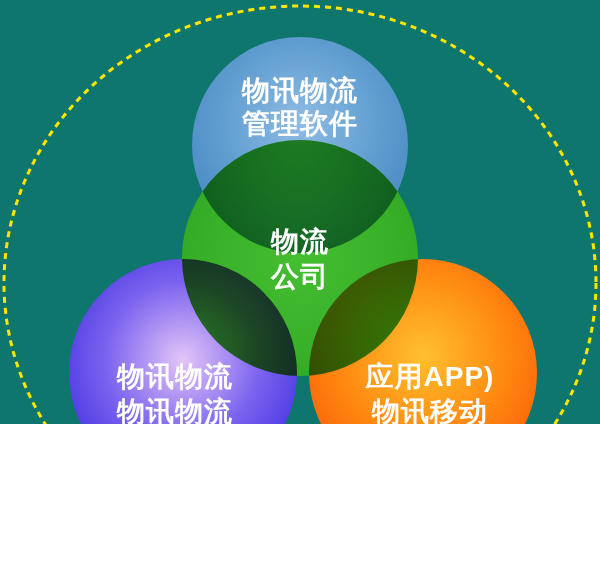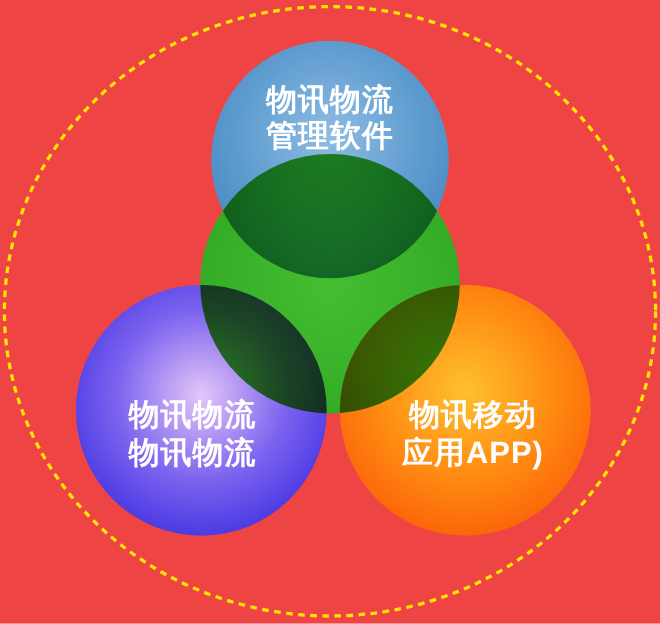--- a/index.html
+++ b/index.html
@@ -4,23 +4,23 @@
 <style>
   html, body {
     margin: 0;
     padding: 0;
     background: #ffffff;
     font-family: "Liberation Sans", "DejaVu Sans", sans-serif;
   }
   .stage {
     position: relative;
     width: 600px;
-    height: 567px;
+    height: 424px;
     overflow: hidden;
-    background: #ef4444;
+    background: #0f766e;
   }
   .ring-svg {
     position: absolute;
     left: 0;
     top: 0;
     width: 600px;
     height: 567px;
     z-index: 0;
   }
   .circles {
@@ -100,24 +100,28 @@
     <div class="circle center" style="--c-core: #45BE32; --c-mid: #38B028; --c-edge: #2FA420;"></div>
     <div class="circle left" style="--c-core: #E3C6F8; --c-mid: #7C63EF; --c-edge: #2C20DB;"></div>
     <div class="circle right" style="--c-core: #FFC02E; --c-mid: #FF8C12; --c-edge: #F94F04;"></div>
   </div>
 
   <div class="label label-top" style="color: rgb(255, 255, 255);">
     <div>物讯物流</div>
     <div>管理软件</div>
   </div>
 
+  <div class="label label-center" style="color: rgb(255, 255, 255);">
+    <div>物流</div>
+    <div>公司</div>
+  </div>
 
   <div class="label label-left" style="color: rgb(255, 255, 255);">
     <div>物讯物流</div>
     <div>物讯物流</div>
   </div>
 
   <div class="label label-right" style="color: rgb(255, 255, 255);">
+    <div>应用APP)</div>
     <div>物讯移动</div>
-    <div>应用APP)</div>
   </div>
 
 </div>
 
 </body></html>

